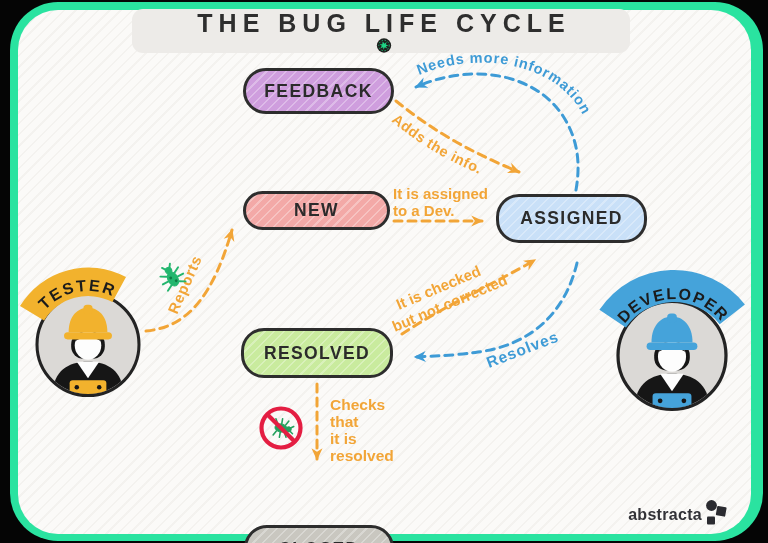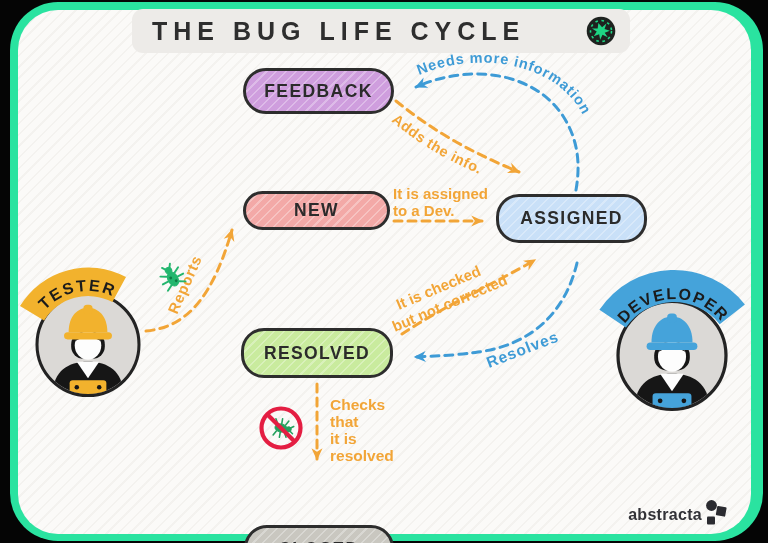--- a/index.html
+++ b/index.html
@@ -4,22 +4,22 @@
 <style>
   html,body { margin:0; padding:0; background:#000; }
   .stage { position:relative; width:768px; height:543px; background:#050505; overflow:hidden;
            font-family:"Liberation Sans", sans-serif; }
   .frame { position:absolute; left:10px; top:2px; width:753px; height:539px; border-radius:48px;
            background:#2AE3A0; }
   .card  { position:absolute; left:18px; top:10px; width:733px; height:524px; border-radius:40px;
            background-color:#FBFAF8;
            background-image:repeating-linear-gradient(135deg, rgba(150,140,122,0.07) 0 1.8px, transparent 1.8px 8px); }
   .titlebar { position:absolute; left:132px; top:9px; width:498px; height:44px; background:#EDEBE8;
-              border-radius:11px; display:flex; align-items:center; justify-content:space-between;
-              padding:0 14px 0 20px; box-sizing:border-box; }
+              border-radius:11px; display:flex; align-items:center; justify-content:center;
+              padding:0 14px 0 20px; box-sizing:border-box;flex-direction:column; }
   .titlebar h1 { margin:0; font-size:25px; font-weight:700; letter-spacing:6px; color:#2E2E2E; white-space:nowrap; }
   .node { position:absolute; box-sizing:border-box; border:3px solid #2D2D2D; border-radius:23px;
           display:flex; align-items:center; justify-content:center;
           font-size:17.5px; font-weight:700; letter-spacing:1.4px; color:#2B2B2B;
           background-image:repeating-linear-gradient(135deg, rgba(255,255,255,0.30) 0 1.6px, transparent 1.6px 7px); }
   .n-feedback { left:243px; top:68px;  width:151px; height:46px; }
   .n-new      { left:243px; top:191px; width:147px; height:39px; }
   .n-assigned { left:496px; top:194px; width:151px; height:49px; }
   .n-resolved { left:241px; top:328px; width:152px; height:50px; }
   .n-closed   { left:244px; top:477px; width:150px; height:48px;margin-top:48px; }

